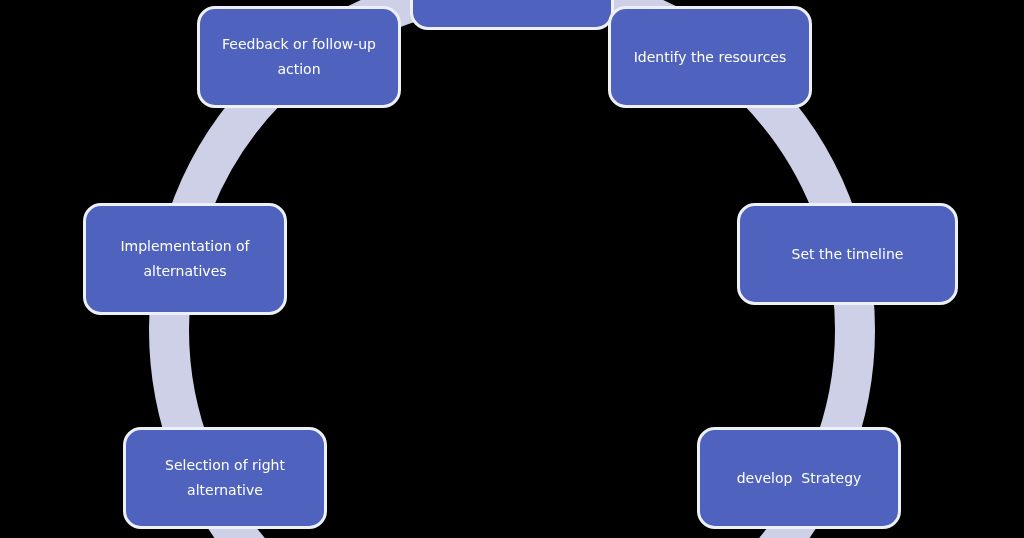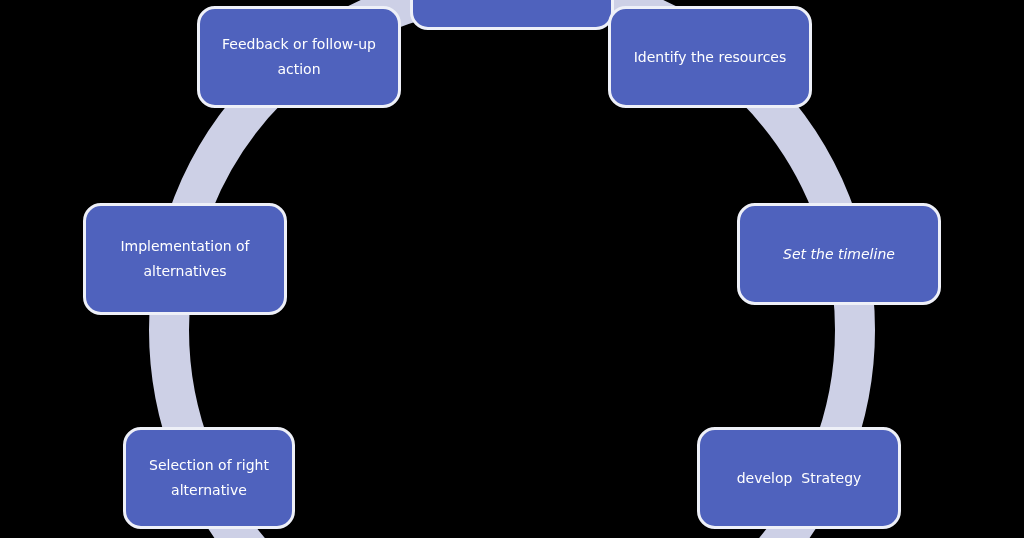--- a/index.html
+++ b/index.html
@@ -18,29 +18,29 @@
 </svg>
 
 <div class="node" style="left:410px;top:-20px;width:204px;height:50px;">
   <span></span>
 </div>
 
 <div class="node" style="left:608px;top:6px;width:204px;height:102px;">
   <span>Identify the resources</span>
 </div>
 
-<div class="node" style="left:737px;top:203px;width:204px;height:102px;font-style:italic;">
+<div class="node" style="left:737px;top:203px;width:221px;height:102px;">
   <span>Set the timeline</span>
 </div>
 
 <div class="node" style="left:697px;top:427px;width:204px;height:102px;">
   <span style="white-space:pre;">develop  Strategy</span>
 </div>
 
-<div class="node" style="left:123px;top:427px;width:172px;height:102px;">
+<div class="node" style="left:123px;top:427px;width:204px;height:102px;">
   <span>Selection of right alternative</span>
 </div>
 
 <div class="node" style="left:83px;top:203px;width:204px;height:112px;">
   <span>Implementation of alternatives</span>
 </div>
 
 <div class="node" style="left:197px;top:6px;width:204px;height:102px;">
   <span>Feedback or follow-up action</span>
 </div>

